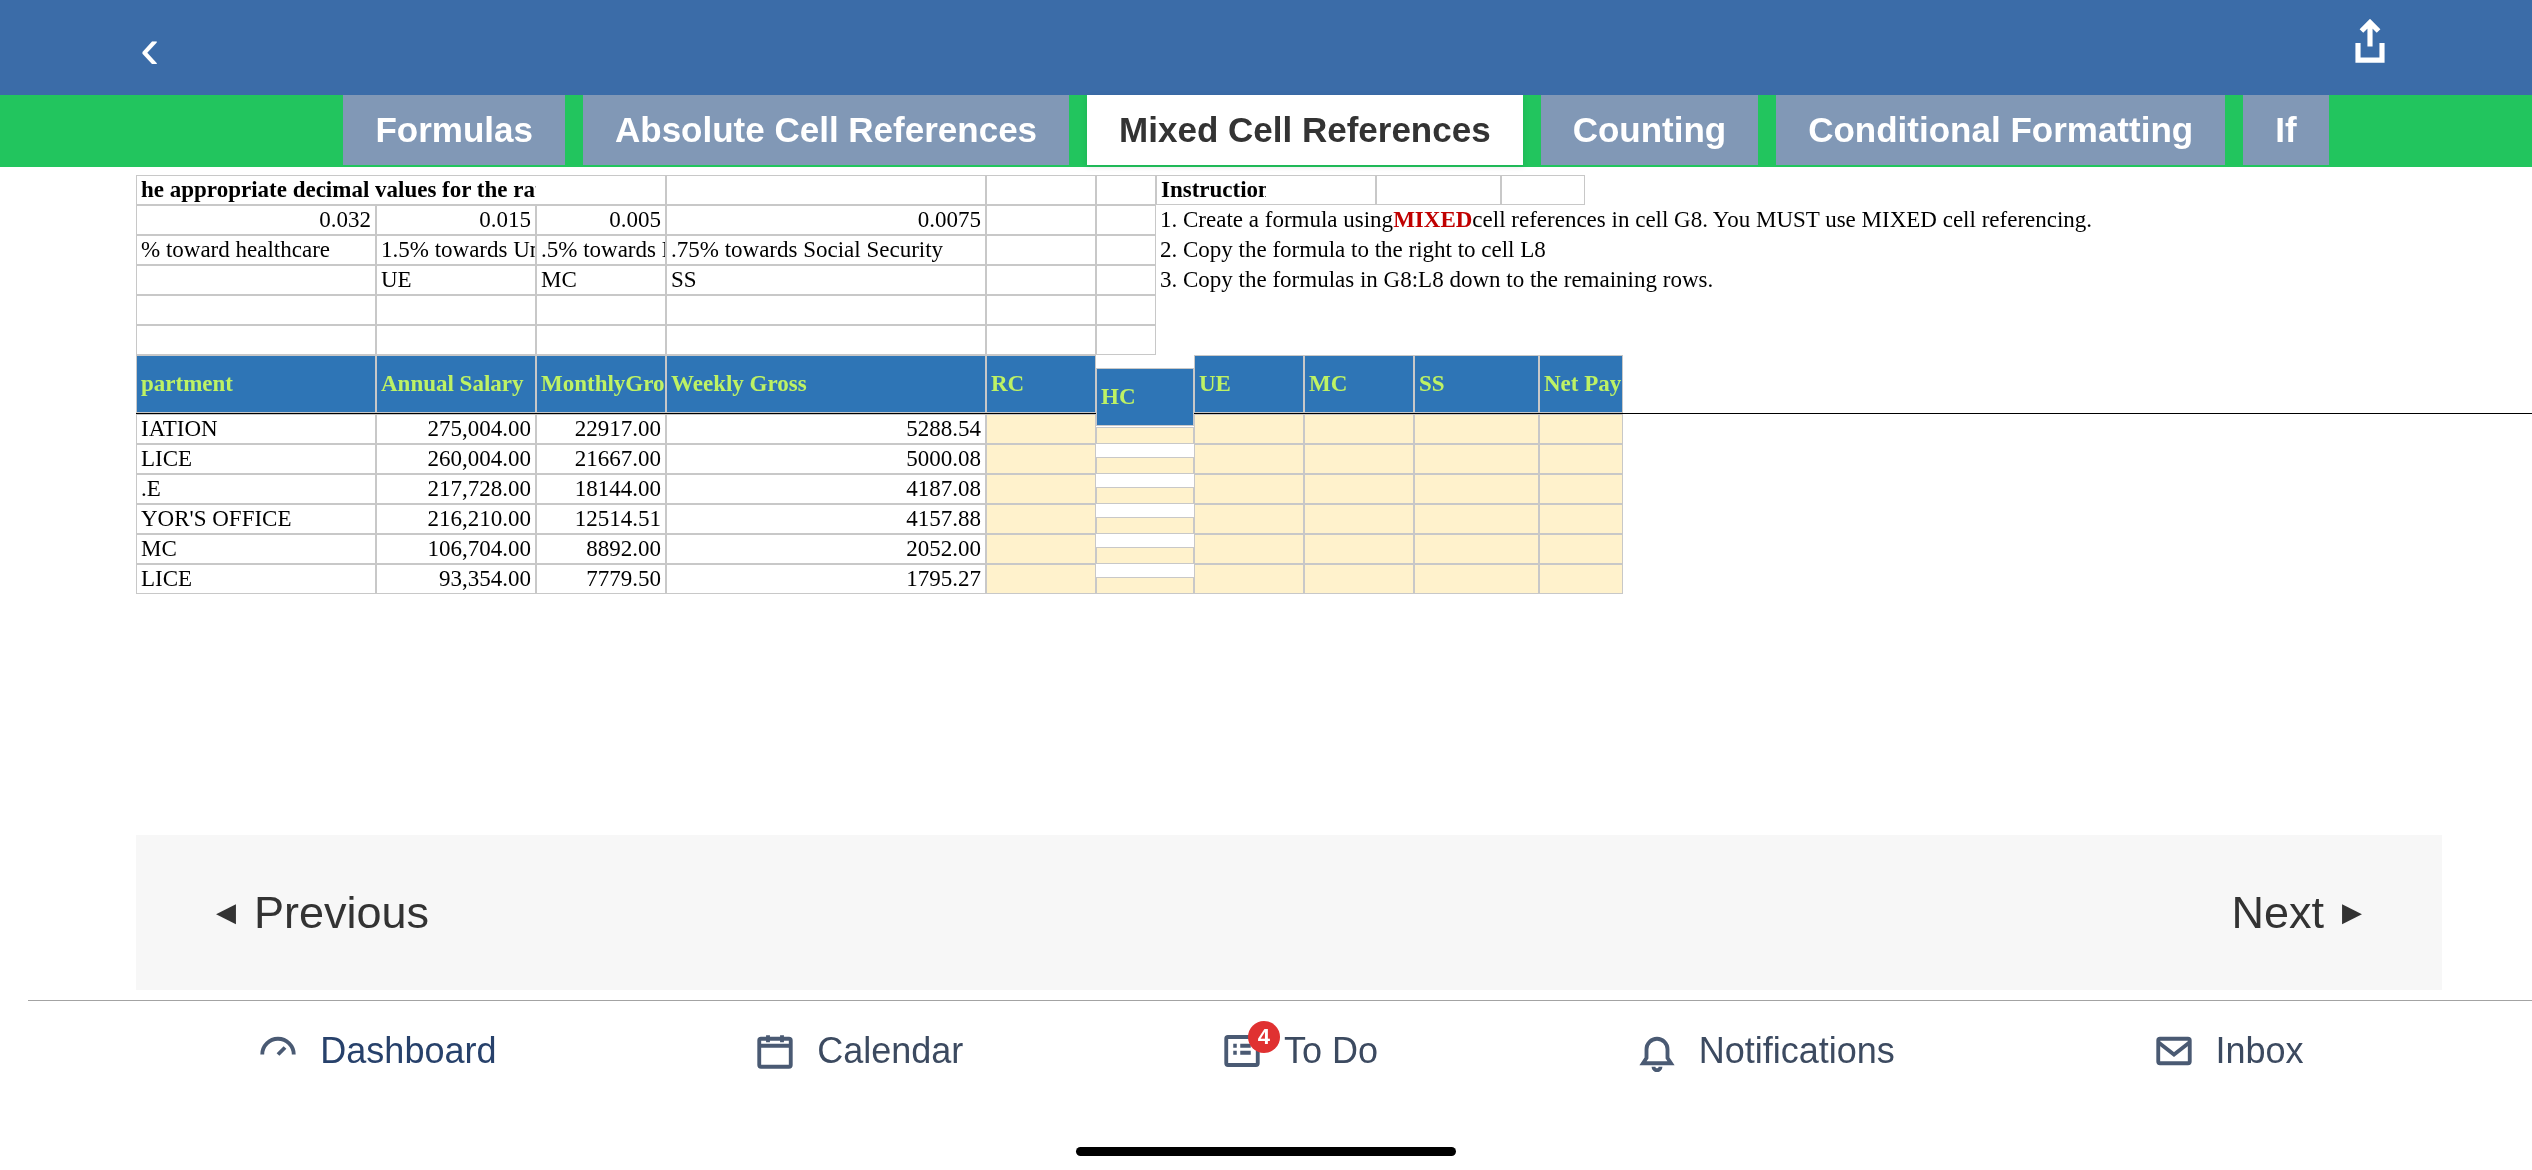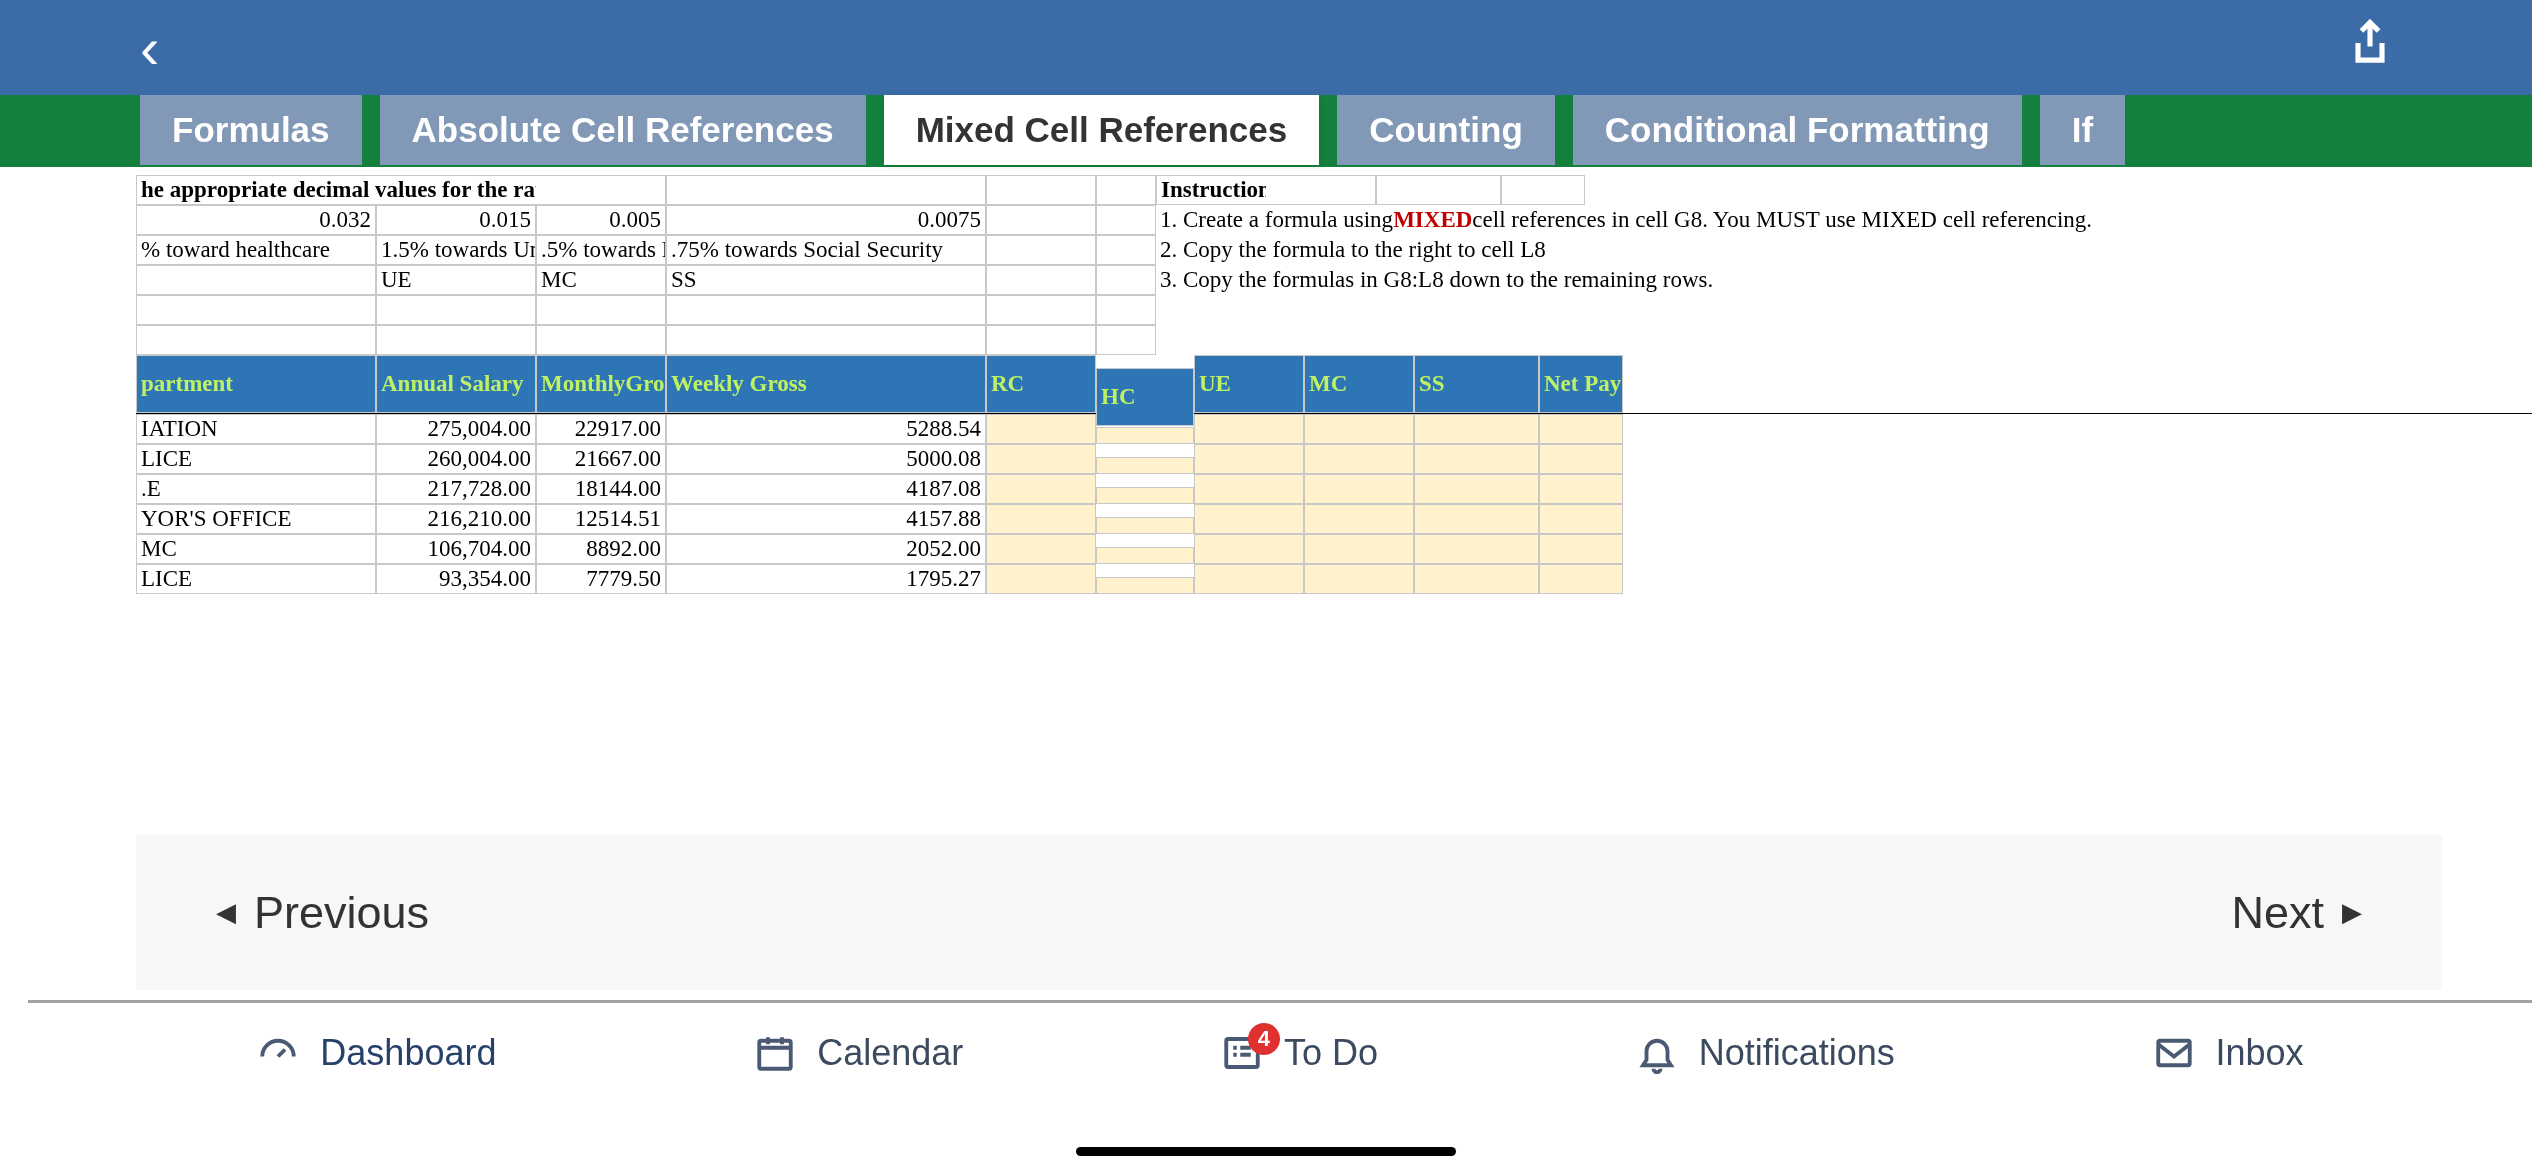--- a/index.html
+++ b/index.html
@@ -5,21 +5,21 @@
     * { box-sizing: border-box; margin: 0; padding: 0; }
     body { font-family: -apple-system, BlinkMacSystemFont, "Segoe UI", Arial, sans-serif; background: #fff; width: 2532px; height: 1170px; overflow: hidden; position: relative; }
     
     
     .topbar { height: 95px; background: #3b6ca8; display: flex; align-items: center; justify-content: space-between; padding: 0 140px 0 140px; }
     .back-chevron { color: #fff; font-size: 58px; font-weight: 300; cursor: pointer; }
     .share-icon { color: #fff; font-size: 40px; cursor: pointer; }
     .share-icon svg { width: 44px; height: 48px; stroke: #fff; stroke-width: 3; fill: none; }
 
     
-    .tabs { background: #15803d; display: flex; padding: 0 0 0 140px; height: 72px; gap: 18px; }
+    .tabs { background: #22c55e; display: flex; padding: 0 0 0 140px; height: 72px; gap: 18px; justify-content: center; }
     .tab { background: #8198b6; color: #fff; font-size: 35px; font-weight: 600; padding: 0 32px; height: 70px; display: flex; align-items: center; border-radius: 0; cursor: pointer; white-space: nowrap; }
     .tab.active { background: #fff; color: #333; box-shadow: 0 2px 6px rgba(0,0,0,.1); }
 
     
     .sheet-area { padding: 8px 0 0 136px; }
     .sheet-row { display: flex; height: 30px; }
     .cell { border: 0.5px solid #c8c8c8; font-family: "Times New Roman", serif; font-size: 23px; padding: 1px 4px; display: flex; align-items: center; overflow: hidden; white-space: nowrap; }
     .instruction-text { font-family: "Times New Roman", serif; font-size: 23px; padding: 1px 4px; display: flex; align-items: center; white-space: nowrap; }
     .cell.bold { font-weight: bold; }
     .cell.num { justify-content: flex-end; }
@@ -40,21 +40,21 @@
     .cell.w-narrow { width: 60px; }
     .cell.h-tall { height: 58px; }
     .mg-stack { display:flex; flex-direction:row; line-height:1.1; }
 
     
     .prev-next-bar { position: absolute; left: 136px; right: 90px; top: 835px; height: 155px; background: #f7f7f7; display: flex; justify-content: space-between; align-items: center; padding: 0 80px; }
     .pn-btn { color: #333; font-size: 45px; display: flex; align-items: center; gap: 18px; cursor: pointer; }
     .pn-btn .tri { font-size: 26px; }
 
     
-    .bottom-nav { position: absolute; left: 0; right: 0; bottom: 0; height: 170px; border-top: 3px solid #a3a3a3; display: flex; align-items: flex-start; justify-content: space-around; padding: 28px 100px 0 100px; margin-left: 28px; }
+    .bottom-nav { position: absolute; left: 0; right: 0; bottom: 0; height: 170px; border-top: 1px solid #a3a3a3; display: flex; align-items: flex-start; justify-content: space-around; padding: 28px 100px 0 100px; margin-left: 28px; }
     .bn-item { display: flex; align-items: center; gap: 20px; font-size: 36px; color: #3c4a60; cursor: pointer; position: relative; }
     .bn-item.active { color: #27416b; font-weight: 500; }
     .bn-icon { width: 44px; height: 44px; display: flex; align-items: center; justify-content: center; }
     .bn-icon svg { width: 42px; height: 42px; stroke: #4a5a73; fill: none; stroke-width: 2.2; }
     .badge { position: absolute; top: -8px; left: 28px; background: #e03131; color: #fff; border-radius: 50%; width: 32px; height: 32px; font-size: 22px; font-weight: 600; display: flex; align-items: center; justify-content: center; }
 
     .home-indicator { position: absolute; bottom: 14px; left: 50%; transform: translateX(-50%); width: 380px; height: 9px; background: #000; border-radius: 5px; }
 
     .data-table { border-top: 1.5px solid #000; }
   </style>

